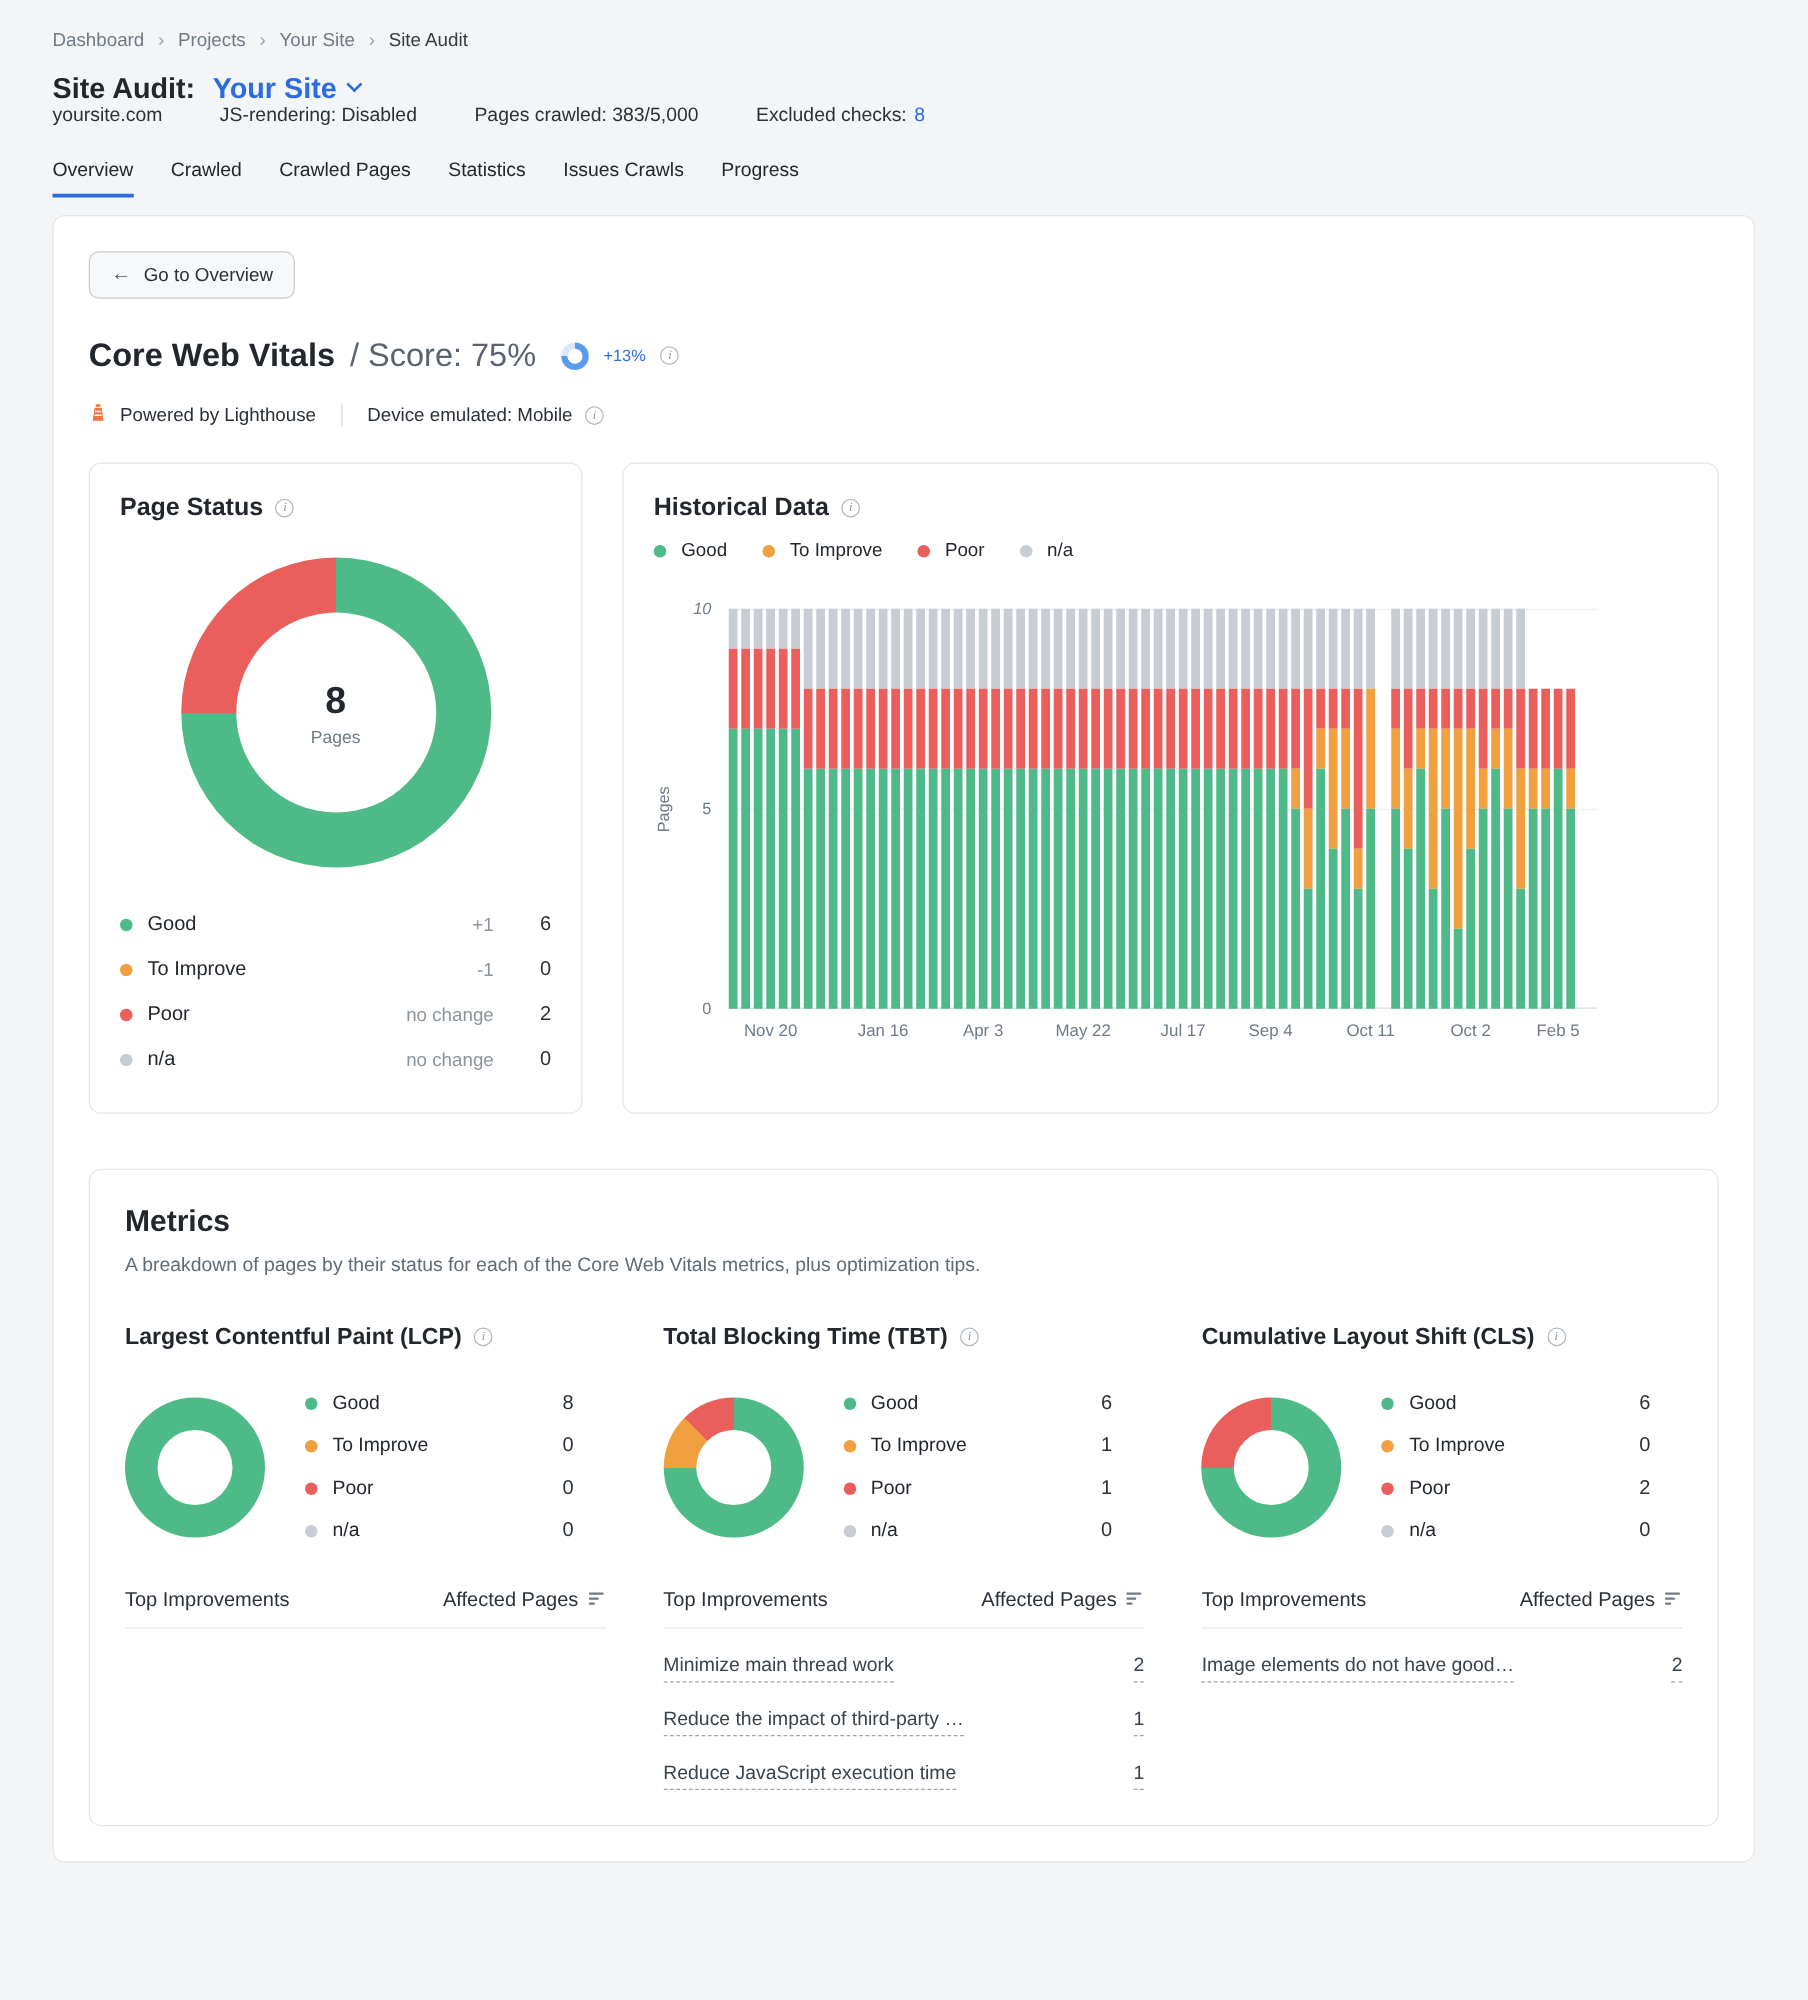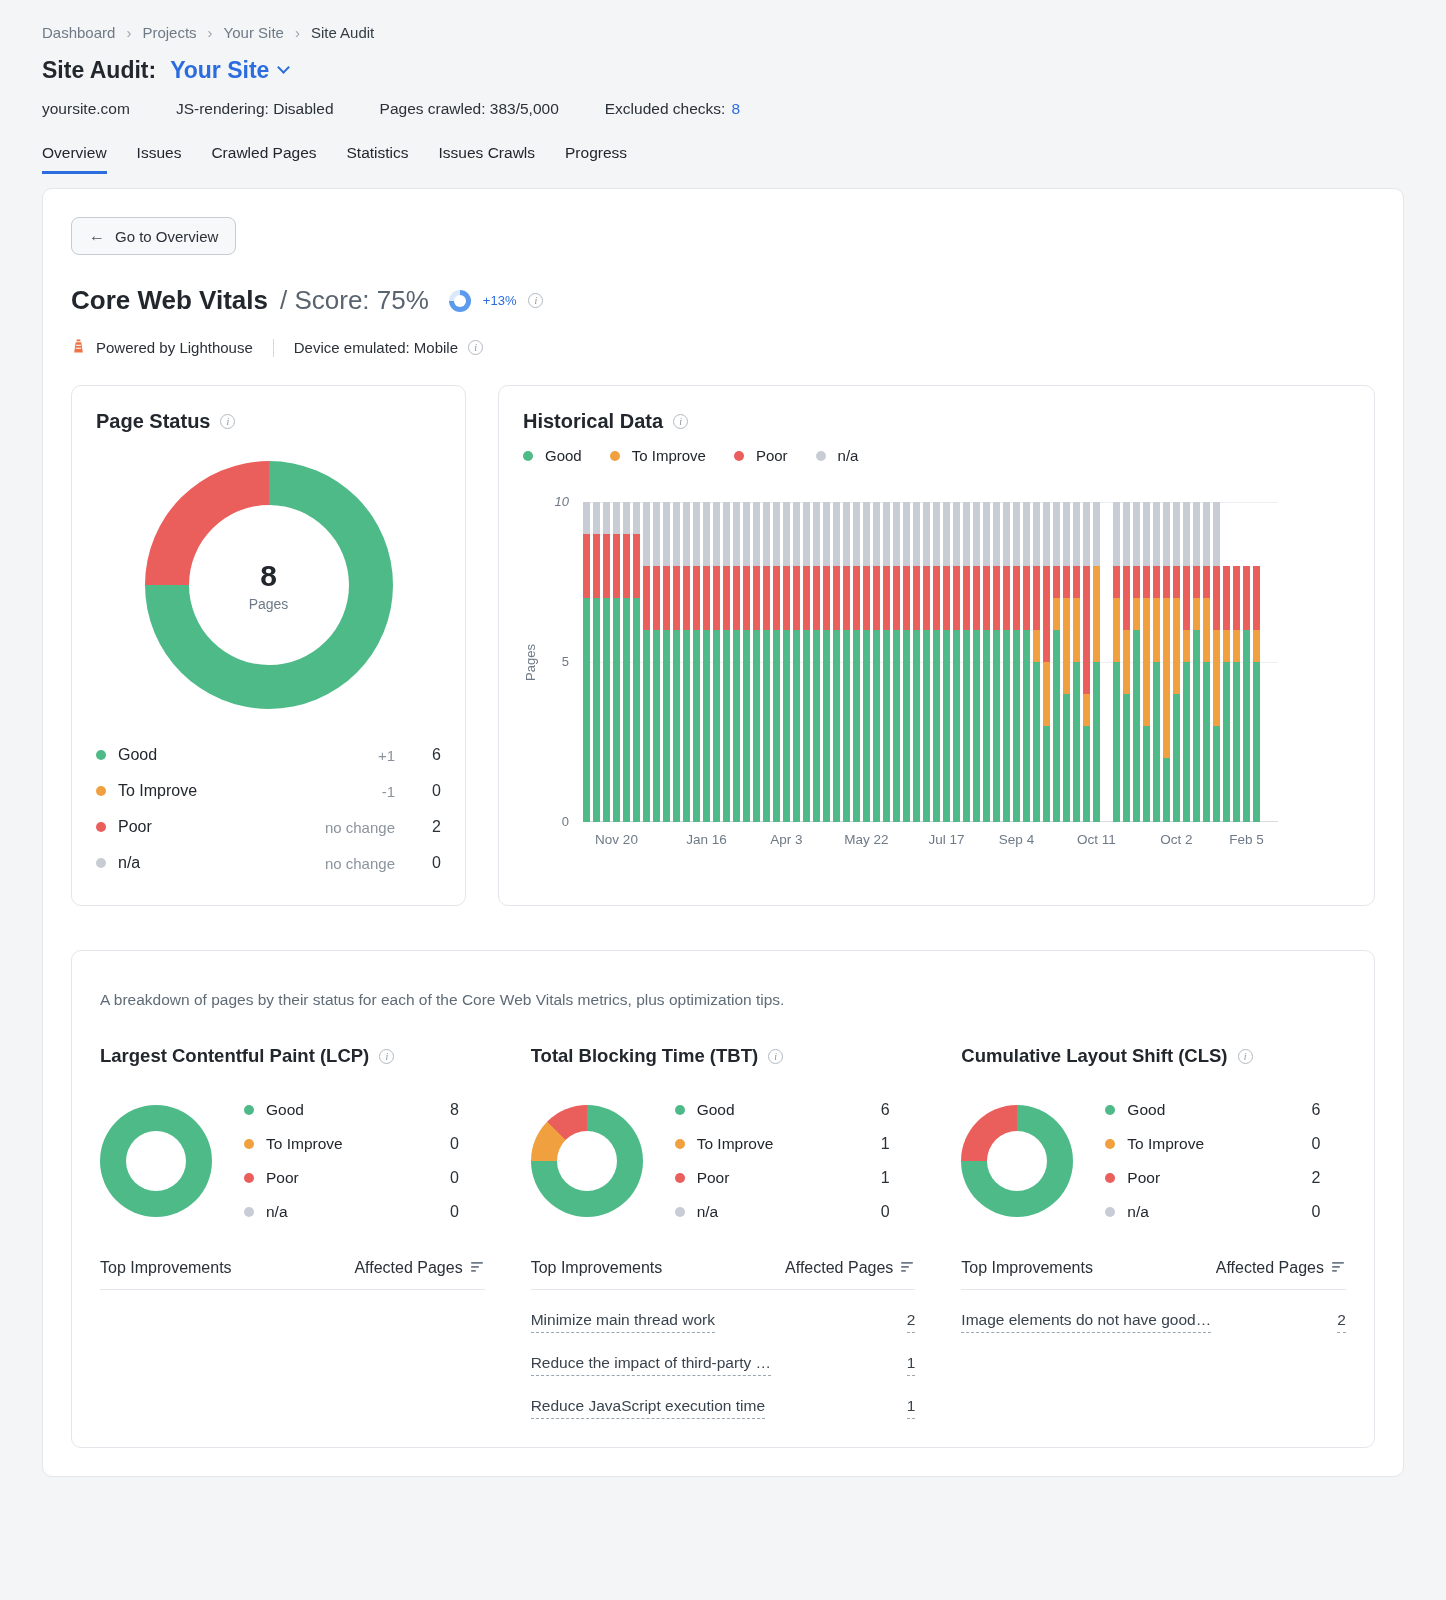--- a/index.html
+++ b/index.html
@@ -18,21 +18,21 @@
   .bc-item.current { color:#343c44; }
   .bc-sep { color:#9aa3ad; font-size:15px; }
 
   
   .title-row { display:flex; align-items:center; gap:14px; margin-top:16px; }
   .title-row h1 { font-size:23px; margin:0; font-weight:700; }
   .site-selector { color:var(--link-blue); font-size:23px; font-weight:700; display:flex; align-items:center; gap:10px; cursor:pointer; }
   .chev { width:9px; height:9px; border-right:2px solid var(--link-blue); border-bottom:2px solid var(--link-blue); transform:rotate(45deg); margin-top:-6px; }
 
   
-  .meta-row { display:flex; gap:46px; margin-top:16px; font-size:15.5px; color:#2a3138; }
+  .meta-row { display:flex; gap:46px; font-size:15.5px; color:#2a3138; }
   .meta-pair { display:flex; gap:6px; }
   .link { color:var(--link-blue); text-decoration:none; cursor:pointer; }
 
   
   .tabs { display:flex; gap:30px; margin-top:26px; font-size:15.5px; }
   .tab { padding-bottom:9px; cursor:pointer; color:#22272e; border-bottom:3px solid transparent; }
   .tab.active { border-bottom-color:var(--link-blue); }
 
   
   .main-card { margin-top:14px; background:#fff; border:1px solid #e3e6ea; border-radius:10px; padding:28px; margin-bottom:42px; }
@@ -142,21 +142,21 @@
     <span>JS-rendering: Disabled</span>
     <span>Pages crawled: 383/5,000</span>
     <span class="meta-pair">
       <span>Excluded checks:</span>
       <a class="link">8</a>
     </span>
   </div>
 
   <div class="tabs" id="tabs">
       <div class="tab active">Overview</div>
-      <div class="tab">Issues</div>
+      <div class="tab">Crawled</div>
       <div class="tab">Crawled Pages</div>
       <div class="tab">Statistics</div>
       <div class="tab">Issues Crawls</div>
       <div class="tab">Progress</div>
     </div>
 
   <div class="main-card">
 
     <button class="back-btn">
       <span class="arrow">←</span>
@@ -629,20 +629,21 @@
                 <span style="left: 593.5px;">Oct 2</span>
                 <span style="left: 663.5px;">Feb 5</span>
               </div>
           </div>
         </div>
         <div class="chart-spacer"></div>
       </section>
     </div>
 
     <section class="card metrics">
+      <h3 class="metrics-title">Metrics</h3>
       <p class="metrics-sub">A breakdown of pages by their status for each of the Core Web Vitals metrics, plus optimization tips.</p>
       <div class="metric-cols" id="metric-cols">
           <section class="m-col">
             <div class="m-head">
               <h4>Largest Contentful Paint (LCP)</h4>
               <span class="info">i</span>
             </div>
             <div class="m-body">
               <div class="donut small" style="background: conic-gradient(rgb(77, 186, 135) 0%, rgb(77, 186, 135) 100%);">
                 <div class="hole"></div>

